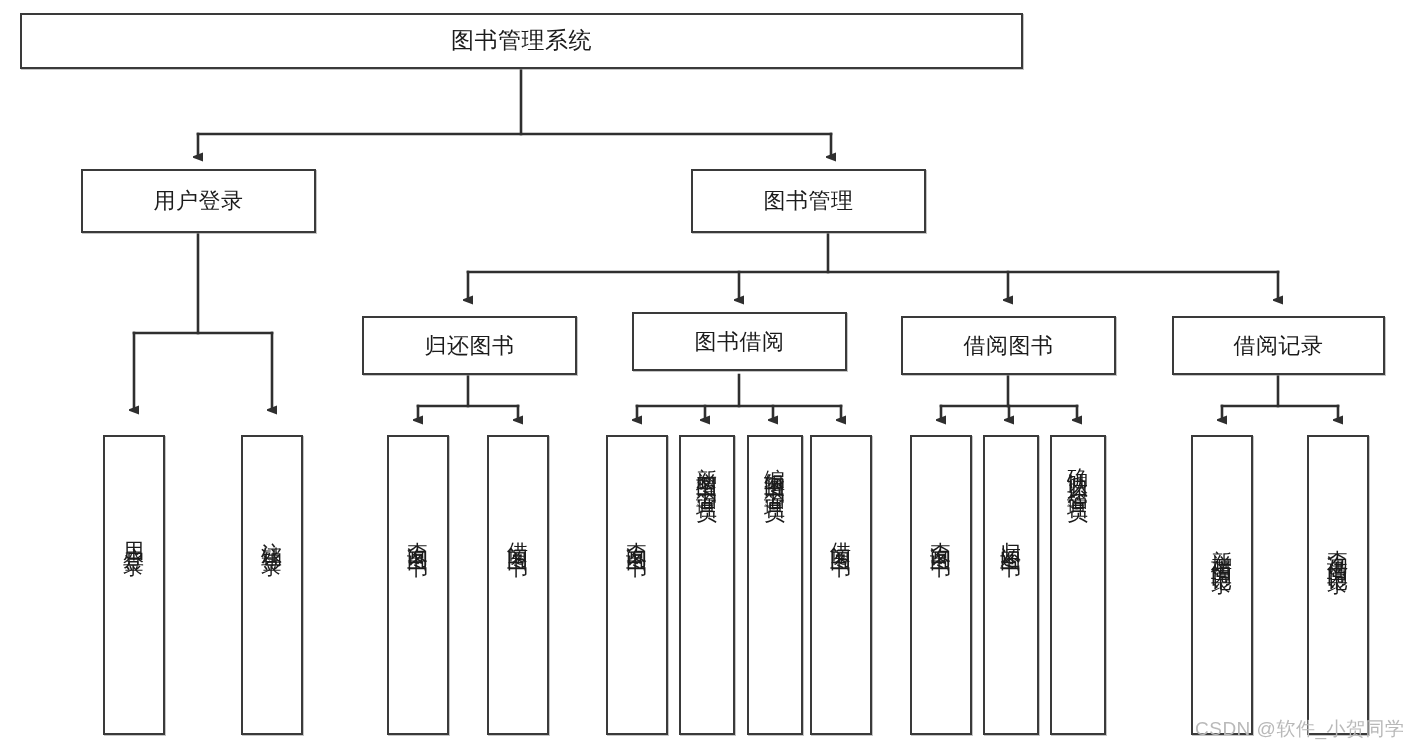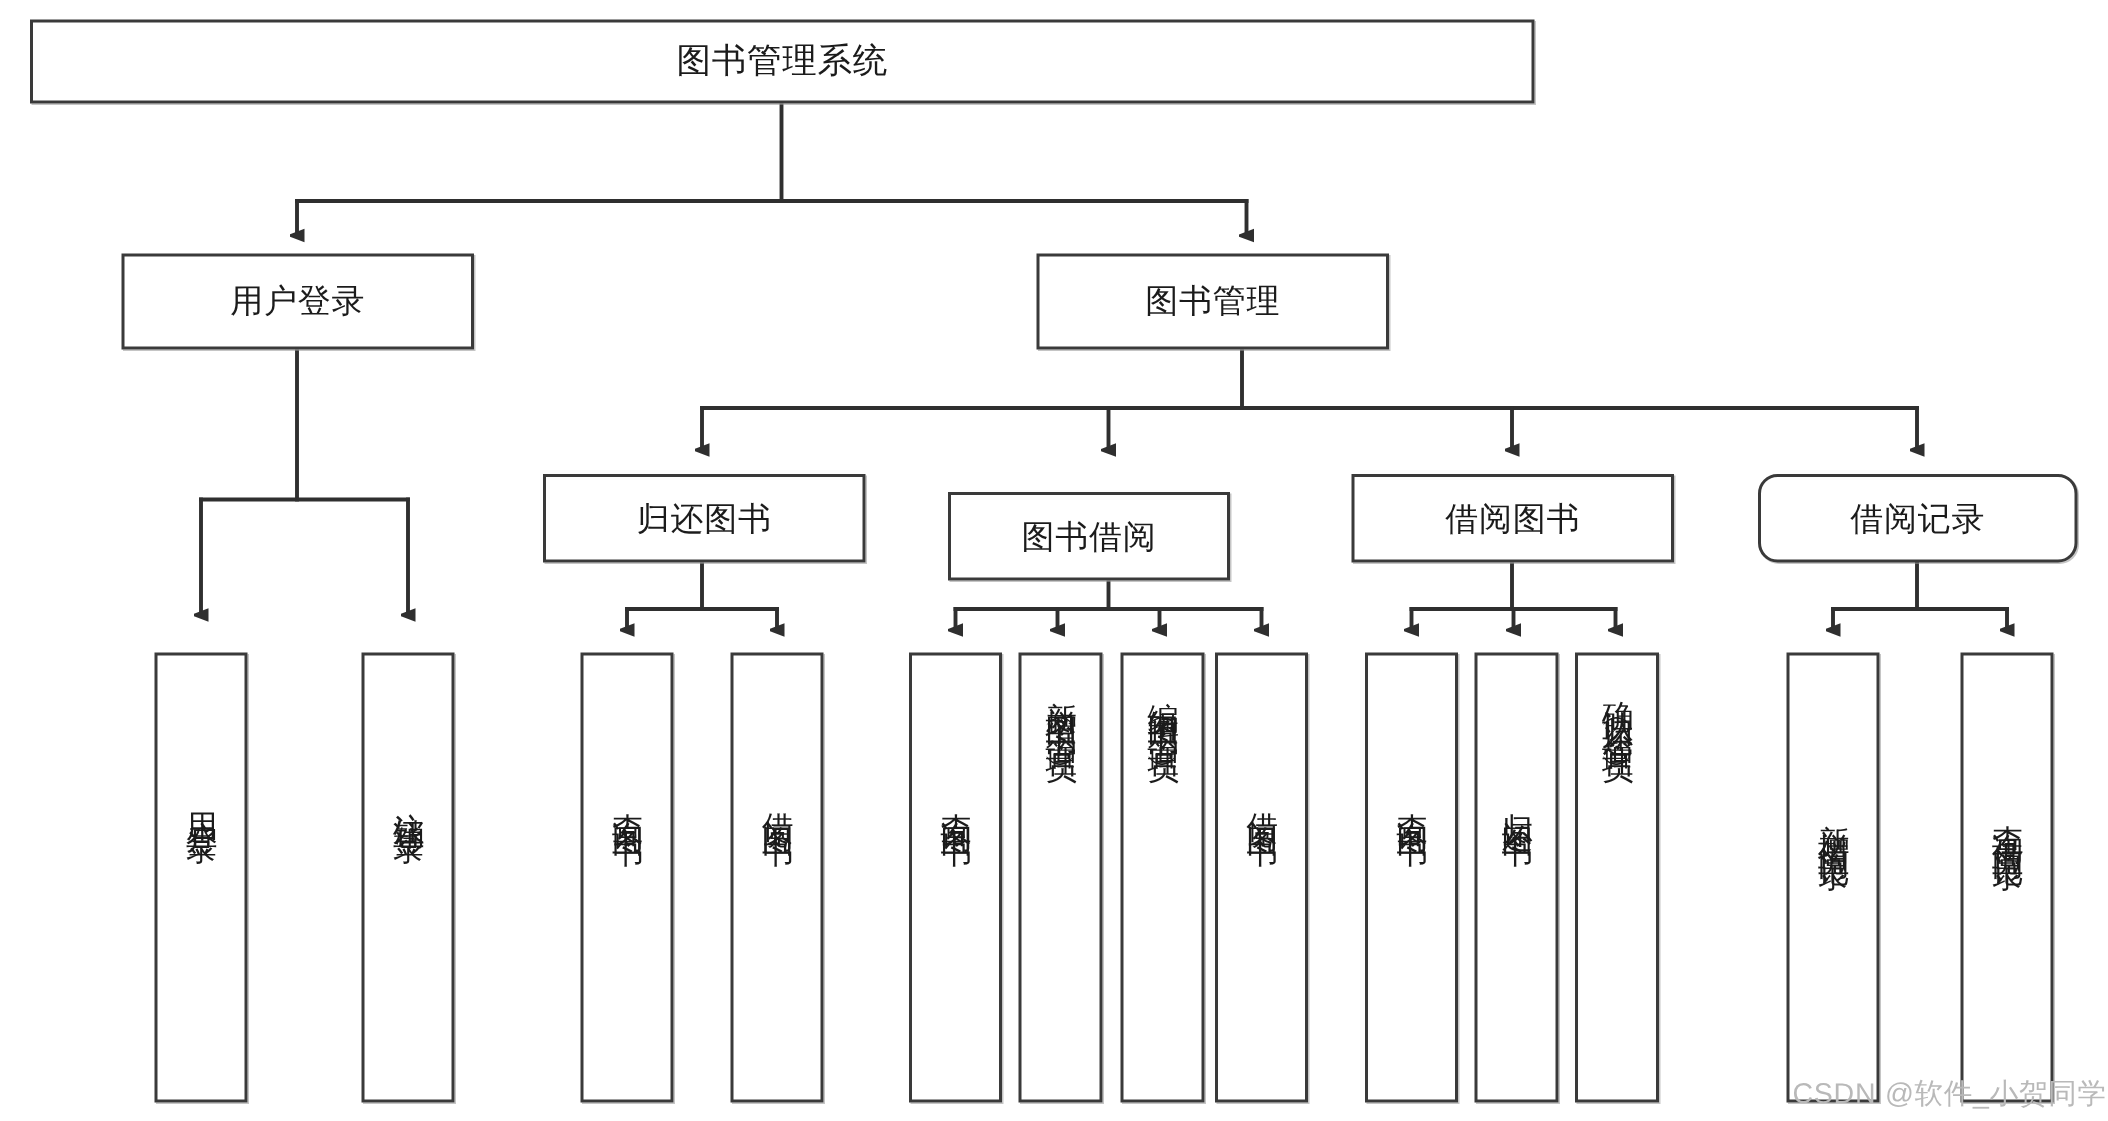--- a/index.html
+++ b/index.html
@@ -148,29 +148,29 @@
   </div>
 
   <div class="node horiz" style="left:691px; top:169px; width:235px; height:64px;">
     <span class="node-label">图书管理</span>
   </div>
 
   <div class="node horiz" style="left:362px; top:316px; width:215px; height:59px;">
     <span class="node-label">归还图书</span>
   </div>
 
-  <div class="node horiz" style="left:632px; top:328px; width:188px; height:59px;">
+  <div class="node horiz" style="left:632px; top:312px; width:215px; height:59px;">
     <span class="node-label">图书借阅</span>
   </div>
 
   <div class="node horiz" style="left:901px; top:316px; width:215px; height:59px;">
     <span class="node-label">借阅图书</span>
   </div>
 
-  <div class="node horiz" style="left:1172px; top:316px; width:213px; height:59px;border-radius:13px;">
+  <div class="node horiz" style="left:1172px; top:316px; width:213px; height:59px;">
     <span class="node-label">借阅记录</span>
   </div>
 
   <div class="node vert mid" style="left:103px; top:435px; width:62px; height:300px;">
     <span class="node-label">用户登录</span>
   </div>
 
   <div class="node vert mid" style="left:241px; top:435px; width:62px; height:300px;">
     <span class="node-label">注销登录</span>
   </div>

